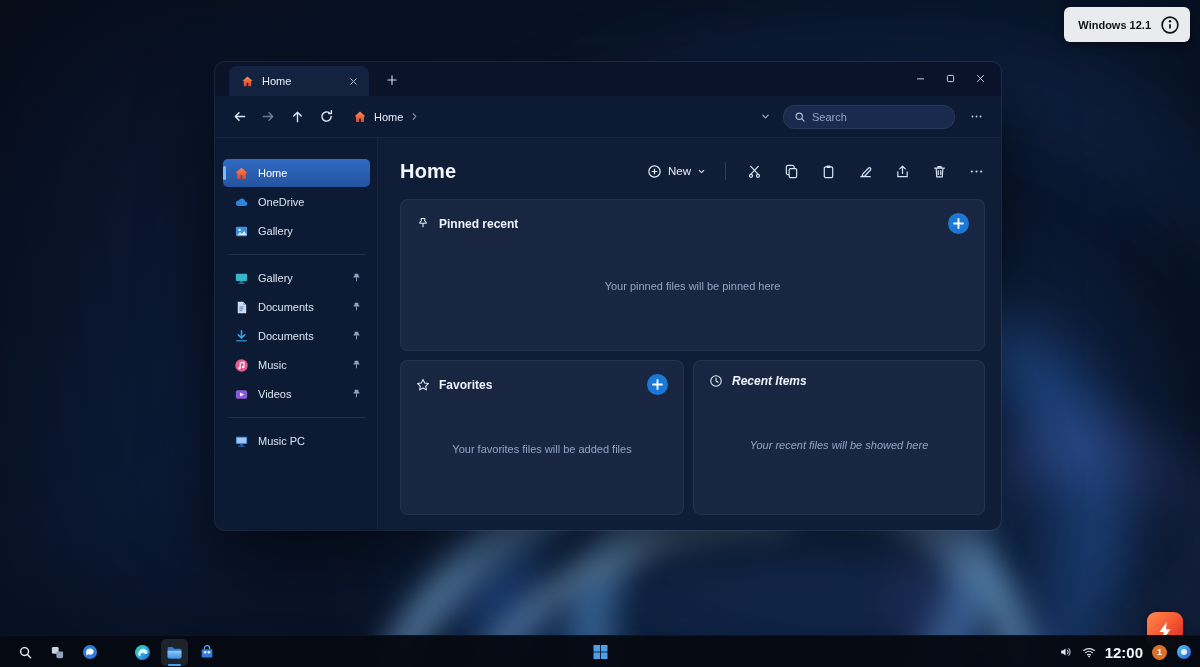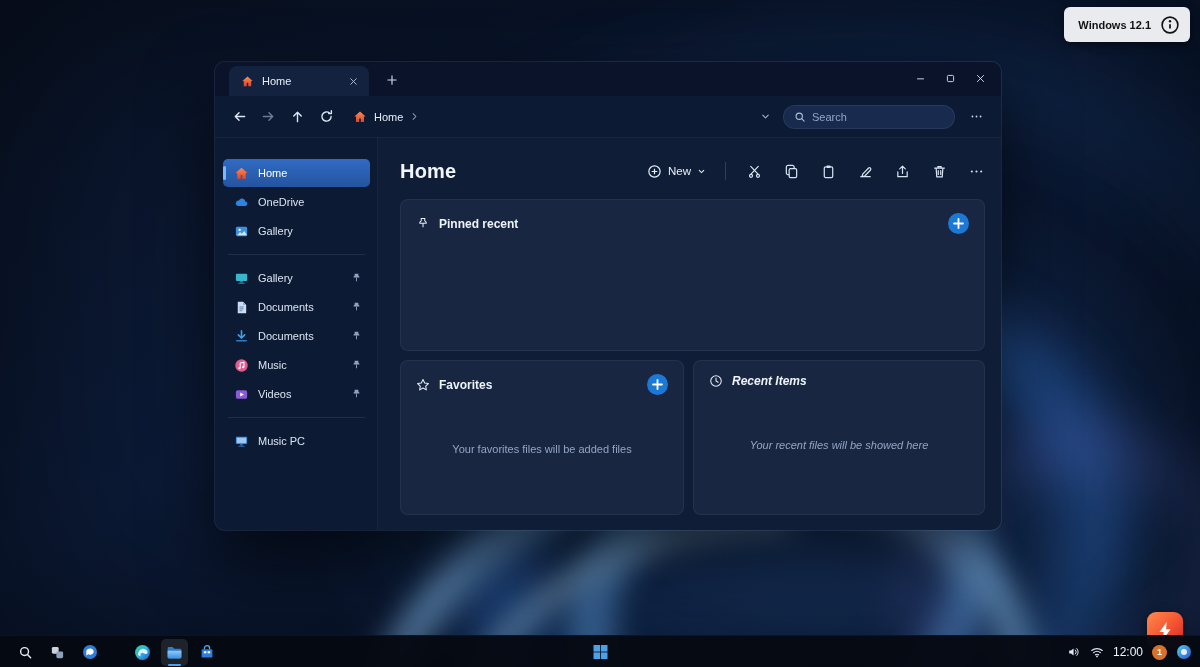--- a/index.html
+++ b/index.html
@@ -75,21 +75,21 @@
   
   .taskbar { position:absolute; left:0; bottom:0; width:1200px; height:32px; background:rgba(5,9,18,0.97);
              border-top:1px solid rgba(255,255,255,.04); }
   .tb-left { position:absolute; left:12px; top:0; height:32px; display:flex; align-items:center; gap:5px; }
   .tb-ic { width:27px; height:27px; border-radius:5px; display:flex; align-items:center; justify-content:center; color:#e6edf6; position:relative; }
   .tb-ic.active { background:rgba(255,255,255,.10); }
   .tb-ic.active::after { content:""; position:absolute; bottom:0px; left:7px; right:7px; height:2px; border-radius:1px; background:#4ca2e8; }
   .tb-gap { width:16px; }
   .tb-center { position:absolute; left:50%; transform:translateX(-50%); top:0; height:32px; display:flex; align-items:center; }
   .tb-right { position:absolute; right:8px; top:0; height:32px; display:flex; align-items:center; gap:9px; color:#dfe8f4; }
-  .clock { font-size:12px; font-weight:400; color:#f0f5fb; }
+  .clock { font-size:15px; font-weight:700; color:#f0f5fb; }
   .badge { min-width:15px; height:15px; border-radius:8px; background:#d8722a; color:#fff; font-size:9px; font-weight:700;
            display:flex; align-items:center; justify-content:center; padding:0 3px; }
 
   .boost { position:absolute; left:1147px; top:612px; width:36px; height:37px; border-radius:9px;
            background:linear-gradient(135deg,#ff8a4d 0%,#f4512f 55%,#c81f2e 100%);
            box-shadow:0 4px 12px rgba(0,0,0,.55); display:flex; align-items:center; justify-content:center; }
 </style>
 </head>
 <body>
 
@@ -458,20 +458,21 @@
                 </svg>
             </span>
             <span class="card-title">Pinned recent</span>
             <span class="ic plusbtn">
               <svg width="21" height="21" viewBox="0 0 16 16">
                   <circle cx="8" cy="8" r="8" fill="#1a78d6"></circle>
                   <path d="M8 4.6v6.8M4.6 8h6.8" stroke="#fff" stroke-width="1.4" stroke-linecap="round"></path>
                 </svg>
             </span>
           </div>
+          <div class="card-empty">Your pinned files will be pinned here</div>
         </div>
 
         <div class="card-row">
 
           <div class="card fav">
             <div class="card-head">
               <span class="ic">
                 <svg width="14" height="14" viewBox="0 0 16 16" fill="none" stroke="currentColor" stroke-width="1.2" stroke-linejoin="round">
                     <path d="M8 1.8l1.9 3.9 4.3.6-3.1 3 .7 4.3L8 11.5l-3.8 2.1.7-4.3-3.1-3 4.3-.6z"></path>
                   </svg>

